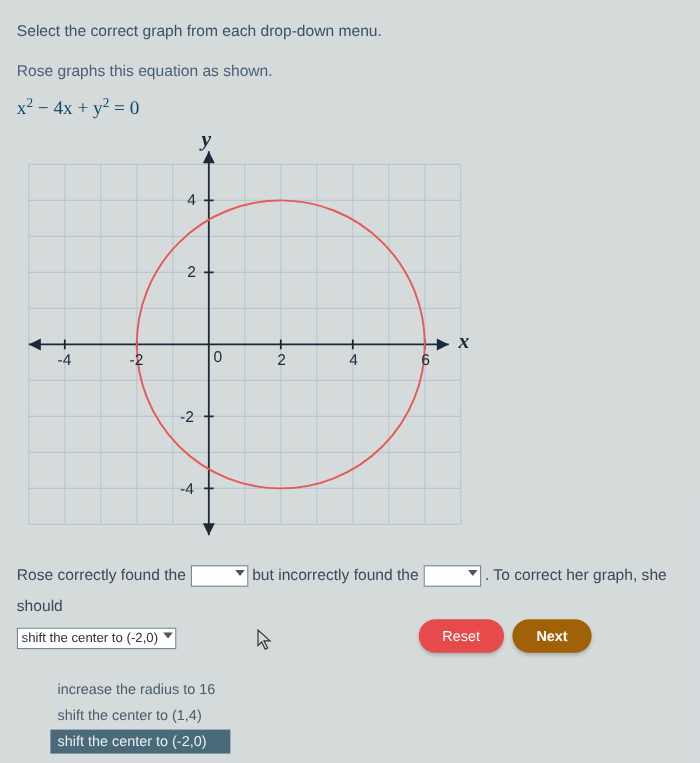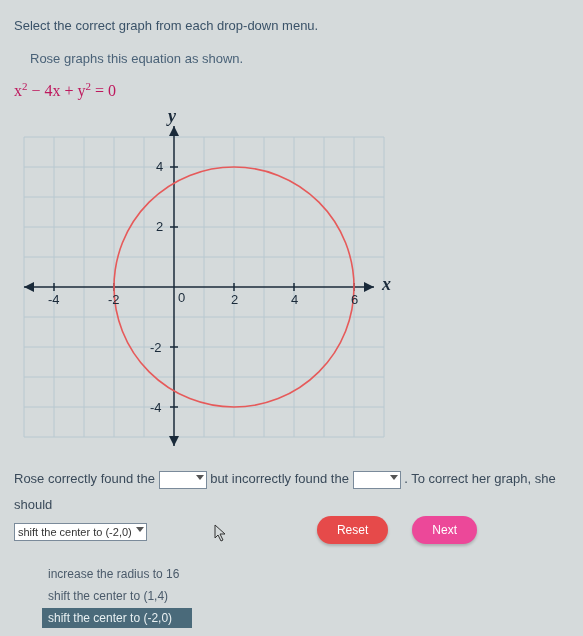--- a/index.html
+++ b/index.html
@@ -8,25 +8,25 @@
       height: 636px;
       background: #d5dadb;
       font-family: Arial, sans-serif;
       font-size: 13px;
       color: #2a3a4a;
       padding: 18px 14px;
       position: relative;
       overflow: hidden;
     }
     .instruction { color: #3a5268; margin-bottom: 18px; }
-    .subinstruction { color: #4a6278; margin-bottom: 14px; margin-left: 16px; }
+    .subinstruction { color: #4a6278; margin-bottom: 14px; }
     .equation {
       font-family: 'Times New Roman', serif;
       font-size: 16px;
-      color: #be185d;
+      color: #0c4a6e;
       margin-bottom: 12px;
     }
     .equation .sup { vertical-align: super; font-size: 11px; }
     .graph-wrap {
       width: 380px;
       height: 340px;
       position: relative;
       margin: 0 0 14px 0;
     }
     .graph-svg { position: absolute; top: 0; left: 0; }
@@ -67,37 +67,37 @@
       padding: 3px 6px;
       margin-bottom: 2px;
       width: 150px;
     }
     .opt.selected {
       background: #4a6a7a;
       color: #e8f0f2;
     }
     .buttons {
       position: absolute;
-      right: 106px;
+      right: 90px;
       top: 516px;
       display: flex;
-      gap: 24px;
+      gap: 7px;
     }
     .btn {
       border: none;
       border-radius: 16px;
       height: 28px;
       padding: 0 20px;
       font-size: 12px;
       color: #fff;
       cursor: pointer;
       box-shadow: 0 2px 3px rgba(0,0,0,0.2);
     }
     .btn.reset { background: #e64a4a; }
-    .btn.next { background: #ec4899; }
+    .btn.next { background: #a16207; font-weight: bold; }
     .cursor {
       position: absolute;
       left: 214px;
       top: 524px;
       pointer-events: none;
     }
   </style>
 </head>
 <body>
 

